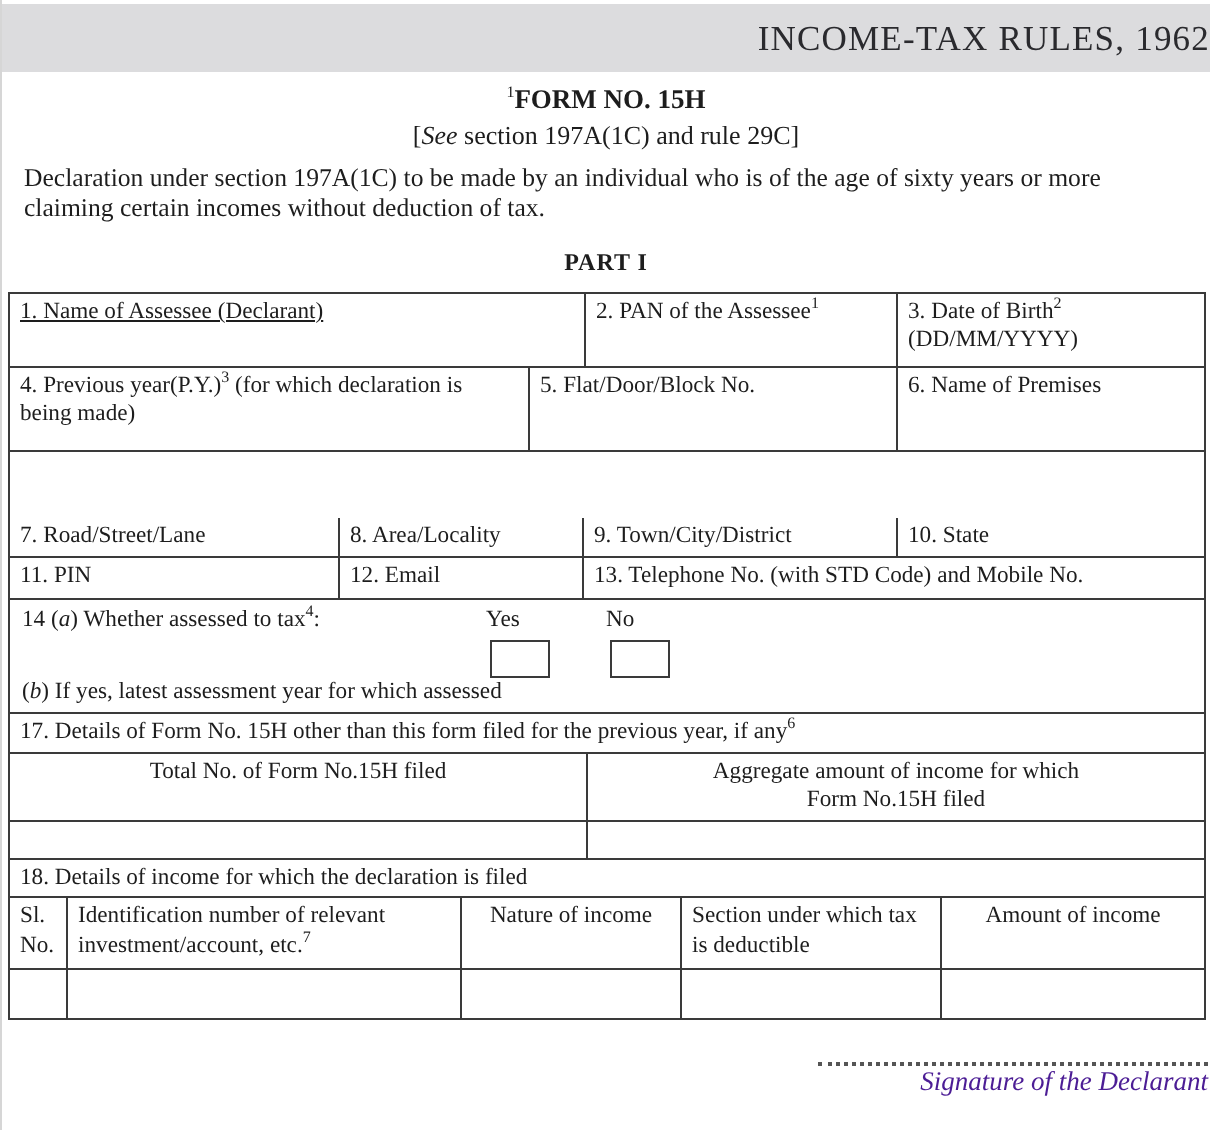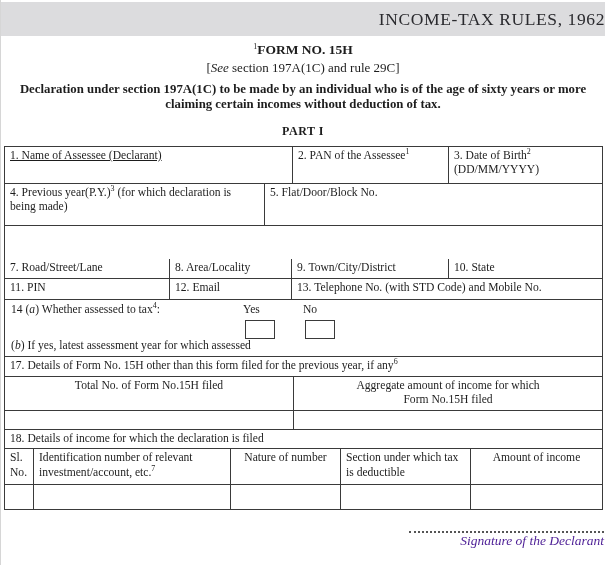--- a/index.html
+++ b/index.html
@@ -16,21 +16,21 @@
   .titlebar{
     position:absolute;top:2px;left:0;width:100%;height:34px;
     background:var(--header-bg);text-align:right;line-height:34px;
     font-size:17.5px;letter-spacing:0.6px;color:#2a2a2e;
   }
   .formno{position:absolute;top:42px;left:0;width:100%;text-align:center;font-size:13.5px;font-weight:bold;}
   .formno sup{font-weight:normal;font-size:8px;}
   .seeref{position:absolute;top:60px;left:0;width:100%;text-align:center;font-size:13px;}
   .decl{
     position:absolute;top:82px;left:50%;transform:translateX(-50%);width:582px;
-    text-align:center;font-weight:bold;font-size:12.8px;line-height:1.18;
+    text-align:left;font-weight:normal;font-size:12.8px;line-height:1.18;
   }
   .part{position:absolute;top:124px;left:0;width:100%;text-align:center;font-weight:bold;font-size:12px;letter-spacing:0.5px;}
 
   .maintable{
     position:absolute;top:146px;left:3px;width:599px;
     border:1px solid var(--border);box-sizing:border-box;
     font-size:11.6px;line-height:1.25;
   }
   .row{display:flex;border-bottom:1px solid var(--border);box-sizing:border-box;}
   .row:last-child{border-bottom:none;}
@@ -84,20 +84,21 @@
 
     <div class="row r1">
       <div class="cell w288"><span>1. Name of Assessee (Declarant)</span></div>
       <div class="cell w156"><span>2. PAN of the Assessee</span><sup>1</sup></div>
       <div class="cell"><span>3. Date of Birth</span><sup>2</sup><span class="block">(DD/MM/YYYY)</span></div>
     </div>
 
     <div class="row r2">
       <div class="cell w260"><span>4. Previous year(P.Y.)</span><sup>3</sup><span> (for which declaration is being made)</span></div>
       <div class="cell w184"><span>5. Flat/Door/Block No.</span></div>
+      <div class="cell"><span>6. Name of Premises</span></div>
     </div>
 
     <div class="row r3">
       <div class="cell w165"><span>7. Road/Street/Lane</span></div>
       <div class="cell w122"><span>8. Area/Locality</span></div>
       <div class="cell w157"><span>9. Town/City/District</span></div>
       <div class="cell"><span>10. State</span></div>
     </div>
 
     <div class="row r4">
@@ -138,21 +139,21 @@
     <div class="row r10">
       <div class="cell" style="width:100%"><span>18. Details of income for which the declaration is filed</span></div>
     </div>
 
     <div class="row r11">
       <div class="cell w29">
           <span class="block">Sl.</span>
           <span class="block">No.</span>
         </div>
       <div class="cell w197"><span>Identification number of relevant investment/account, etc.</span><sup>7</sup></div>
-      <div class="cell w110 ctr"><span>Nature of number</span></div>
+      <div class="cell w110 ctr"><span>Nature of income</span></div>
       <div class="cell w130"><span>Section under which tax is deductible</span></div>
       <div class="cell ctr"><span>Amount of income</span></div>
     </div>
 
     <div class="row r12">
       <div class="cell w29"></div>
       <div class="cell w197"></div>
       <div class="cell w110"></div>
       <div class="cell w130"></div>
       <div class="cell"></div>

